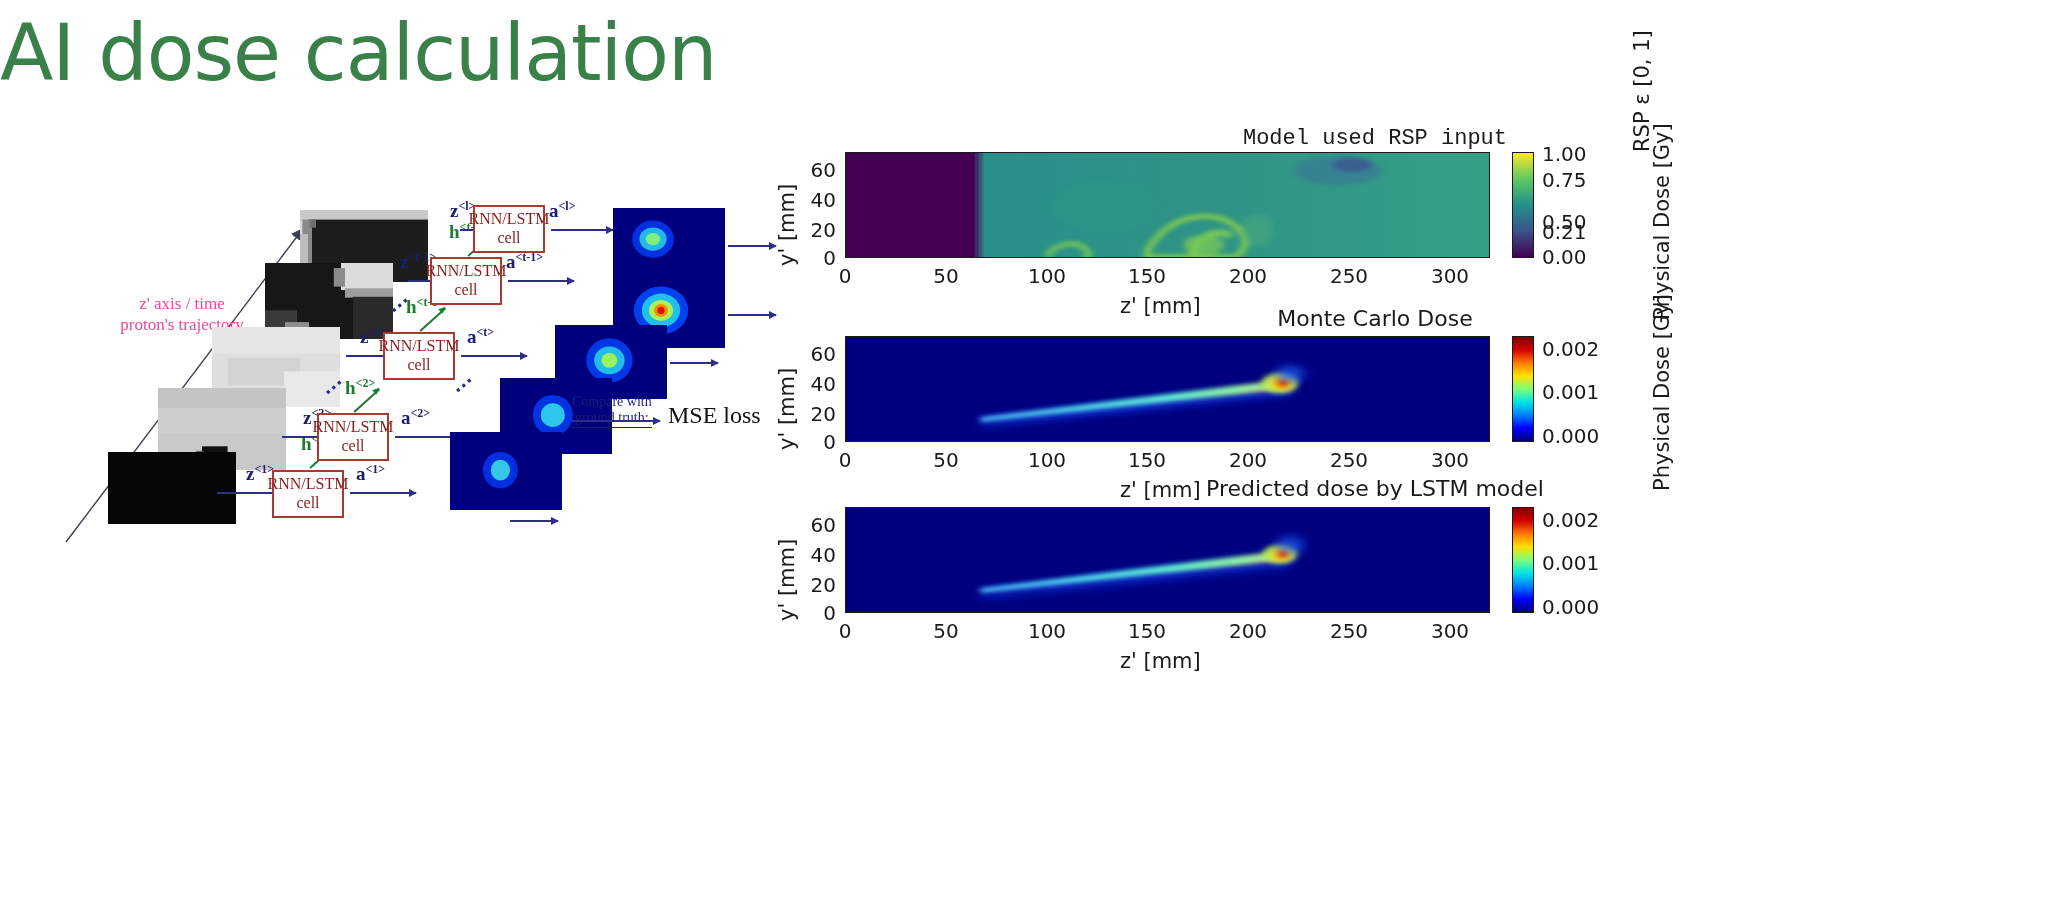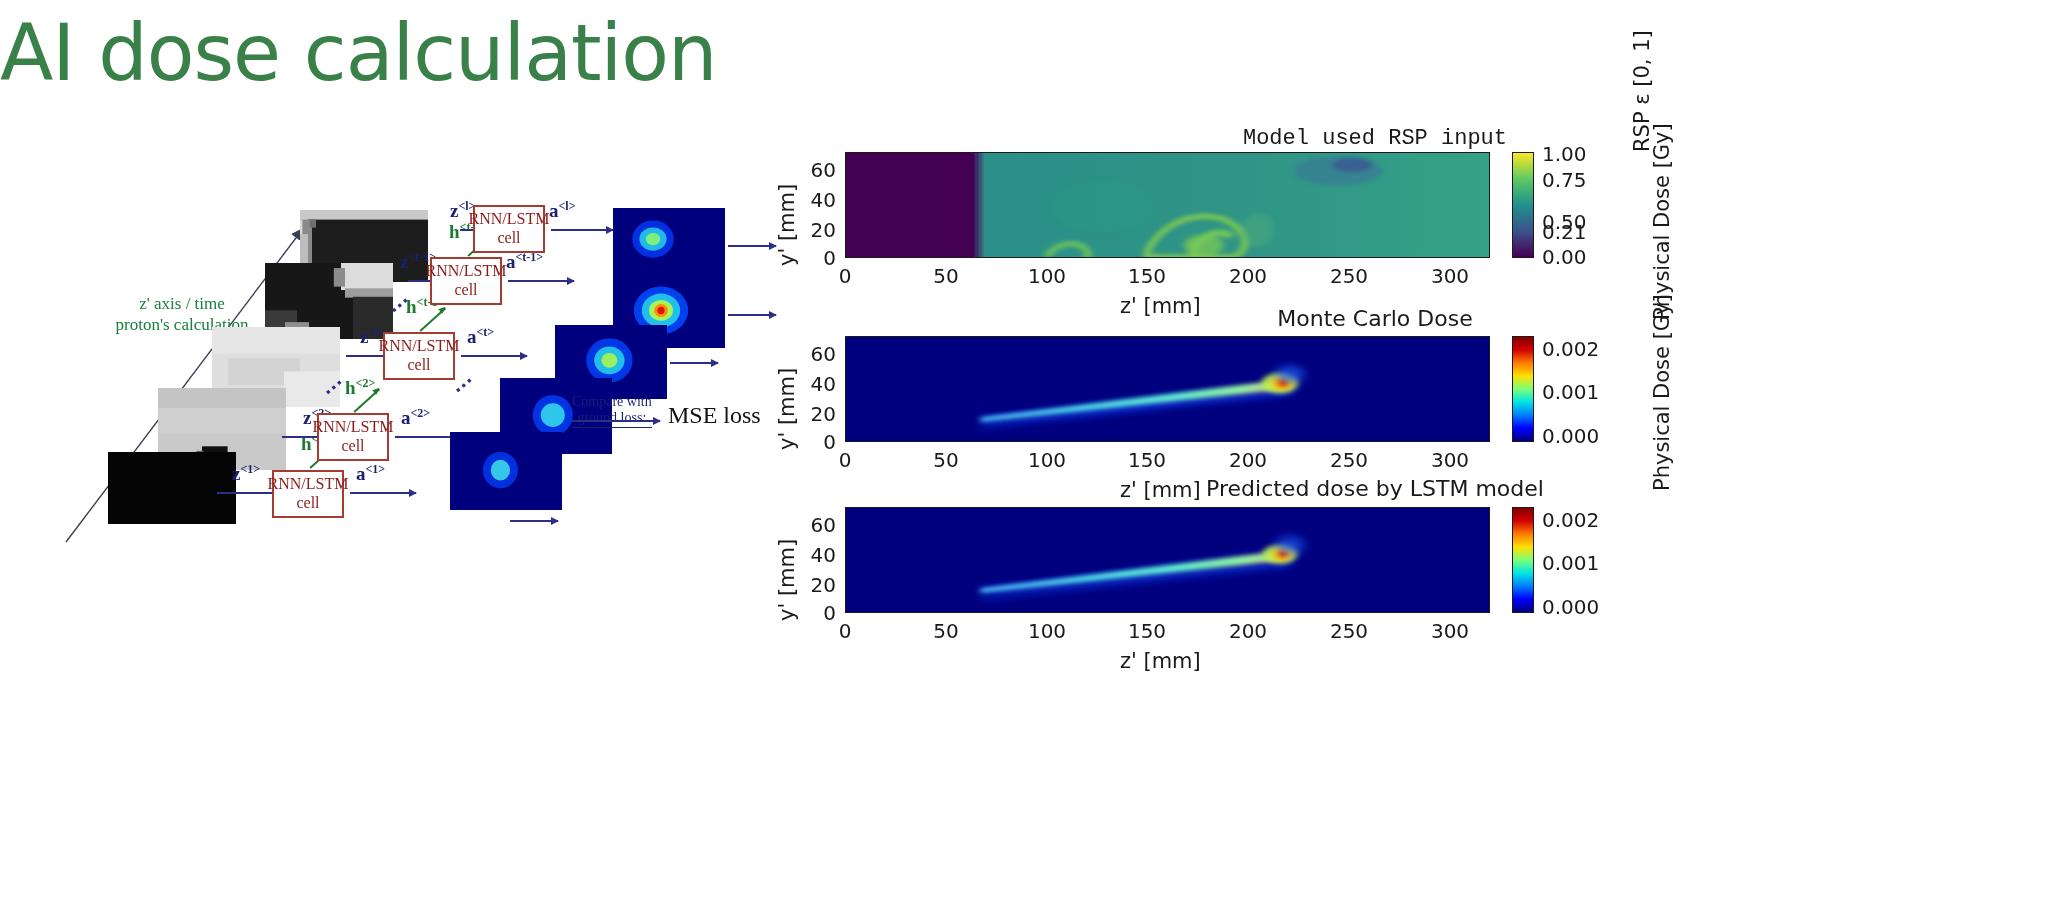--- a/index.html
+++ b/index.html
@@ -12,21 +12,21 @@
     font-family:"DejaVu Sans",sans-serif;
     font-size:78px;font-weight:400;color:#3a8049;letter-spacing:-1px;
     line-height:1.0;
   }
 
   
   #diagram{position:absolute;left:60px;top:170px;width:960px;height:530px;}
 
   .axis-label{
     position:absolute;font-family:"Liberation Serif",serif;
-    font-size:17px;color:#15803d;text-align:center;line-height:1.25;
+    font-size:17px;color:#ec4899;text-align:center;line-height:1.25;
     white-space:nowrap;
   }
 
   .patch{position:absolute;image-rendering:pixelated;}
 
   .cellbox{
     position:absolute;border:2px solid #a63c31;background:#ffffff;
     font-family:"Liberation Serif",serif;color:#8b1a1a;
     font-size:16px;text-align:center;line-height:1.18;
     display:flex;flex-direction:column;align-items:center;justify-content:center;
@@ -114,21 +114,21 @@
     <defs>
       <marker id="tarrow" markerWidth="9" markerHeight="9" refX="7" refY="4.5" orient="auto">
         <path d="M0,0 L9,4.5 L0,9 z" fill="#3a3f55"></path>
       </marker>
     </defs>
     <line x1="6" y1="322" x2="242" y2="10" stroke="#3a3f55" stroke-width="1.4" marker-end="url(#tarrow)"></line>
   </svg>
 
   <div class="axis-label" style="left:32px;top:123px;width:180px;">
     <span>z' axis / time</span><br>
-    <span>proton's calculation</span>
+    <span>proton's trajectory</span>
   </div>
 
   <svg class="patch" style="left:240px;top:40px;" width="128" height="72" viewBox="0 0 16 9" preserveAspectRatio="none">
     <rect width="16" height="9" fill="#d8d8d8"></rect>
     <rect x="0" y="0" width="16" height="1.4" fill="#c9c9c9"></rect>
     <rect x="1" y="1.2" width="15" height="7.8" fill="#1d1d1d"></rect>
     <rect x="0.3" y="1.2" width="1.2" height="7.8" fill="#8a8a8a"></rect>
     <rect x="1.2" y="1.2" width="0.8" height="1.0" fill="#707070"></rect>
     <rect x="0" y="3" width="1" height="6" fill="#bdbdbd"></rect>
   </svg>
@@ -156,21 +156,21 @@
     <rect x="0" y="5" width="16" height="4" fill="#c9c9c9"></rect>
     <rect x="5.5" y="6.4" width="3.2" height="2.6" fill="#101010"></rect>
     <rect x="4.8" y="6.9" width="0.9" height="2.1" fill="#5e5e5e"></rect>
   </svg>
 
   <svg class="patch" style="left:48px;top:282px;" width="128" height="72" viewBox="0 0 16 9" preserveAspectRatio="none">
     <rect width="16" height="9" fill="#050505"></rect>
   </svg>
 
   <div class="arrow" style="left:157px;top:322px;width:72px;"></div>
-  <div class="zlab" style="left:172px;top:292px;">z<sup>&lt;1&gt;</sup></div>
+  <div class="zlab" style="left:186px;top:292px;">z<sup>&lt;1&gt;</sup></div>
   <div class="cellbox" style="left:212px;top:300px;width:72px;height:48px;">
     <span>RNN/LSTM</span>
     <span>cell</span>
   </div>
   <div class="arrow" style="left:290px;top:322px;width:66px;"></div>
   <div class="alab" style="left:296px;top:292px;">a<sup>&lt;1&gt;</sup></div>
   <div class="garrow" style="left:250px;top:297px;width:34px;transform:rotate(-42deg);"></div>
   <div class="hlab" style="left:241px;top:262px;">h<sup>&lt;1&gt;</sup></div>
 
   <div class="arrow" style="left:222px;top:266px;width:72px;"></div>
@@ -254,21 +254,21 @@
 
   <svg class="patch" style="left:390px;top:262px;" width="112" height="78" viewBox="0 0 14 9" preserveAspectRatio="none">
     <rect width="14" height="9" fill="#00007f"></rect>
     <ellipse cx="6.3" cy="4.4" rx="2.2" ry="2.1" fill="#0030dd"></ellipse>
     <ellipse cx="6.3" cy="4.4" rx="1.2" ry="1.2" fill="#34c7e8"></ellipse>
   </svg>
   <div class="arrow" style="left:450px;top:350px;width:48px;"></div>
 
   <div class="compare" style="left:512px;top:224px;">
     <u><span>Compare with</span></u><br>
-    <span>ground loss:</span>
+    <span>ground truth:</span>
   </div>
   <div class="arrow" style="left:512px;top:250px;width:88px;"></div>
   <div id="mse-loss" style="left:608px;top:232px;">MSE loss</div>
 </div>
 
 <div id="figure">
 
   <div class="panel" style="left:0;top:0;width:1010px;height:180px;">
     <div class="panel-title" style="left:-160px;top:-24px;width:1010px;font-family:Liberation Mono, monospace;">Model used RSP input</div>
 

